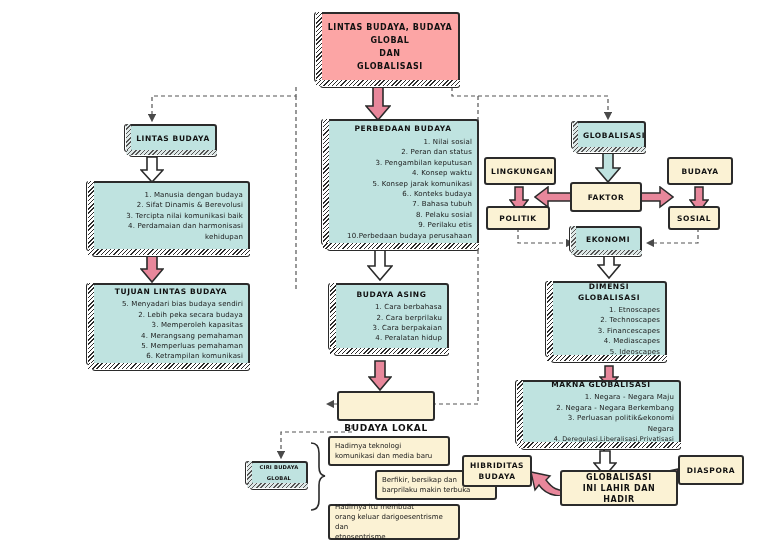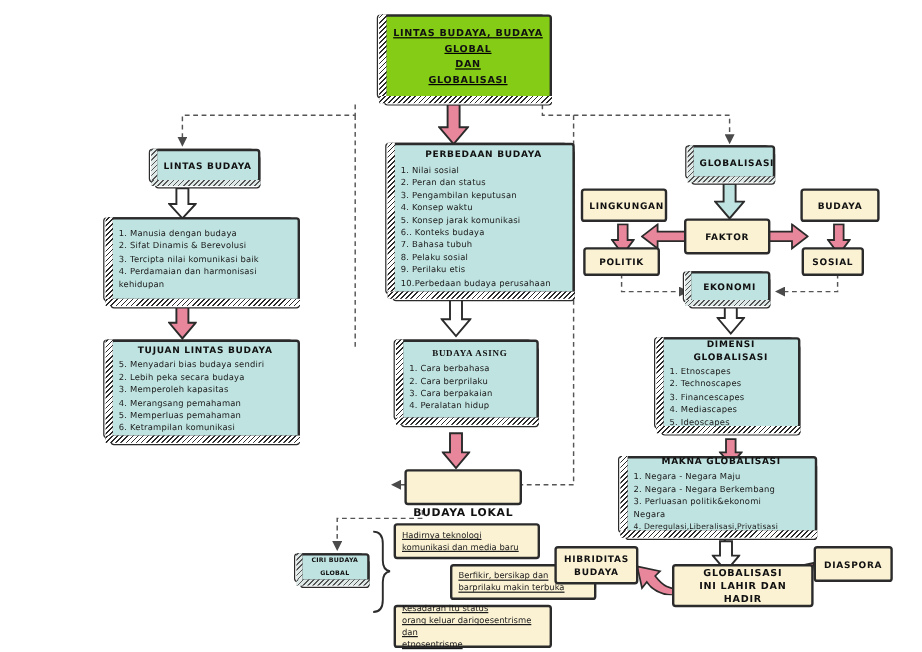--- a/index.html
+++ b/index.html
@@ -14,21 +14,21 @@
   .box{
     position:absolute;box-sizing:border-box;
     border:2px solid #2b2b2b;
     border-radius:3px;
     display:flex;flex-direction:column;justify-content:center;
     padding:3px 5px;
     z-index:5;
   }
   .teal{background:#bfe3e0;}
   .cream{background:#fbf2d4;}
-  .gold{background:#84cc16;text-decoration:underline;}
+  .gold{background:#fca5a5;}
 
   
   .framed{
     border:2px solid #2b2b2b;
     box-shadow:-6px 0 0 -1px #ffffff, -6px 0 0 0 #2b2b2b,
                 0 6px 0 -1px #ffffff, 0 6px 0 0 #2b2b2b;
   }
   .framed::before{
     content:"";position:absolute;left:-6px;top:-2px;bottom:-6px;width:6px;
     background:repeating-linear-gradient(-45deg,#2b2b2b 0 1px,#ffffff 1px 3px);
@@ -52,23 +52,23 @@
     content:"";position:absolute;left:-5px;right:-2px;bottom:-5px;height:5px;
     background:repeating-linear-gradient(-45deg,#555 0 1px,#dfe9e8 1px 3px);
     z-index:-1;
   }
 
   .ttl{
     font-weight:bold;text-align:center;letter-spacing:.6px;
     font-size:7.5px;color:#111;line-height:11px;
   }
   .ttl-lg{font-size:8px;line-height:13px;}
-  .lst{font-size:7px;line-height:10.4px;color:#1a1a1a;letter-spacing:.15px;}
+  .lst{font-size:7px;line-height:10.4px;color:#1a1a1a;letter-spacing:.15px;text-align:right;}
   .lst div{white-space:nowrap;}
-  .plain{font-size:7px;line-height:10px;color:#1a1a1a;text-decoration:underline;}
+  .plain{font-size:7px;line-height:10px;color:#1a1a1a;}
 
   
   .arw{position:absolute;z-index:4;}
   svg.conn{position:absolute;left:0;top:0;width:768px;height:543px;
            overflow:visible;z-index:2;}
 </style>
 </head>
 <body>
 
 <div id="stage">
@@ -237,21 +237,21 @@
       <div>5. Konsep jarak komunikasi</div>
       <div>6.. Konteks budaya</div>
       <div>7. Bahasa tubuh</div>
       <div>8. Pelaku sosial</div>
       <div>9. Perilaku etis</div>
       <div>10.Perbedaan budaya perusahaan</div>
     </div>
   </div>
 
   <div class="box teal framed" style="left:334px;top:283px;width:115px;height:67px;">
-    <div class="ttl" style="margin-bottom:2px;font-family:Liberation Serif, serif;">BUDAYA ASING</div>
+    <div class="ttl" style="margin-bottom:2px;">BUDAYA ASING</div>
     <div class="lst">
       <div>1. Cara berbahasa</div>
       <div>2. Cara berprilaku</div>
       <div>3. Cara berpakaian</div>
       <div>4. Peralatan hidup</div>
     </div>
   </div>
 
   <div class="box cream" style="left:337px;top:391px;width:98px;height:30px;border-width:2.5px;">
     <div class="ttl" style="font-size:9px;margin-top:44px;">BUDAYA LOKAL</div>
@@ -263,21 +263,21 @@
 
   <div class="box cream" style="left:328px;top:436px;width:122px;height:30px;">
     <div class="plain">Hadirnya teknologi</div>
     <div class="plain">komunikasi dan media baru</div>
   </div>
   <div class="box cream" style="left:328px;top:470px;width:122px;height:30px;margin-left:47px;">
     <div class="plain">Berfikir, bersikap dan</div>
     <div class="plain">barprilaku makin terbuka</div>
   </div>
   <div class="box cream" style="left:328px;top:504px;width:132px;height:36px;">
-    <div class="plain">Kesadaran itu status</div>
+    <div class="plain">Hadirnya itu membuat</div>
     <div class="plain">orang keluar darigoesentrisme dan</div>
     <div class="plain">etnosentrisme</div>
   </div>
 
   <div class="box teal shadeL" style="left:576px;top:121px;width:70px;height:28px;">
     <div class="ttl">GLOBALISASI</div>
   </div>
 
   <div class="box cream" style="left:570px;top:182px;width:72px;height:30px;">
     <div class="ttl">FAKTOR</div>

